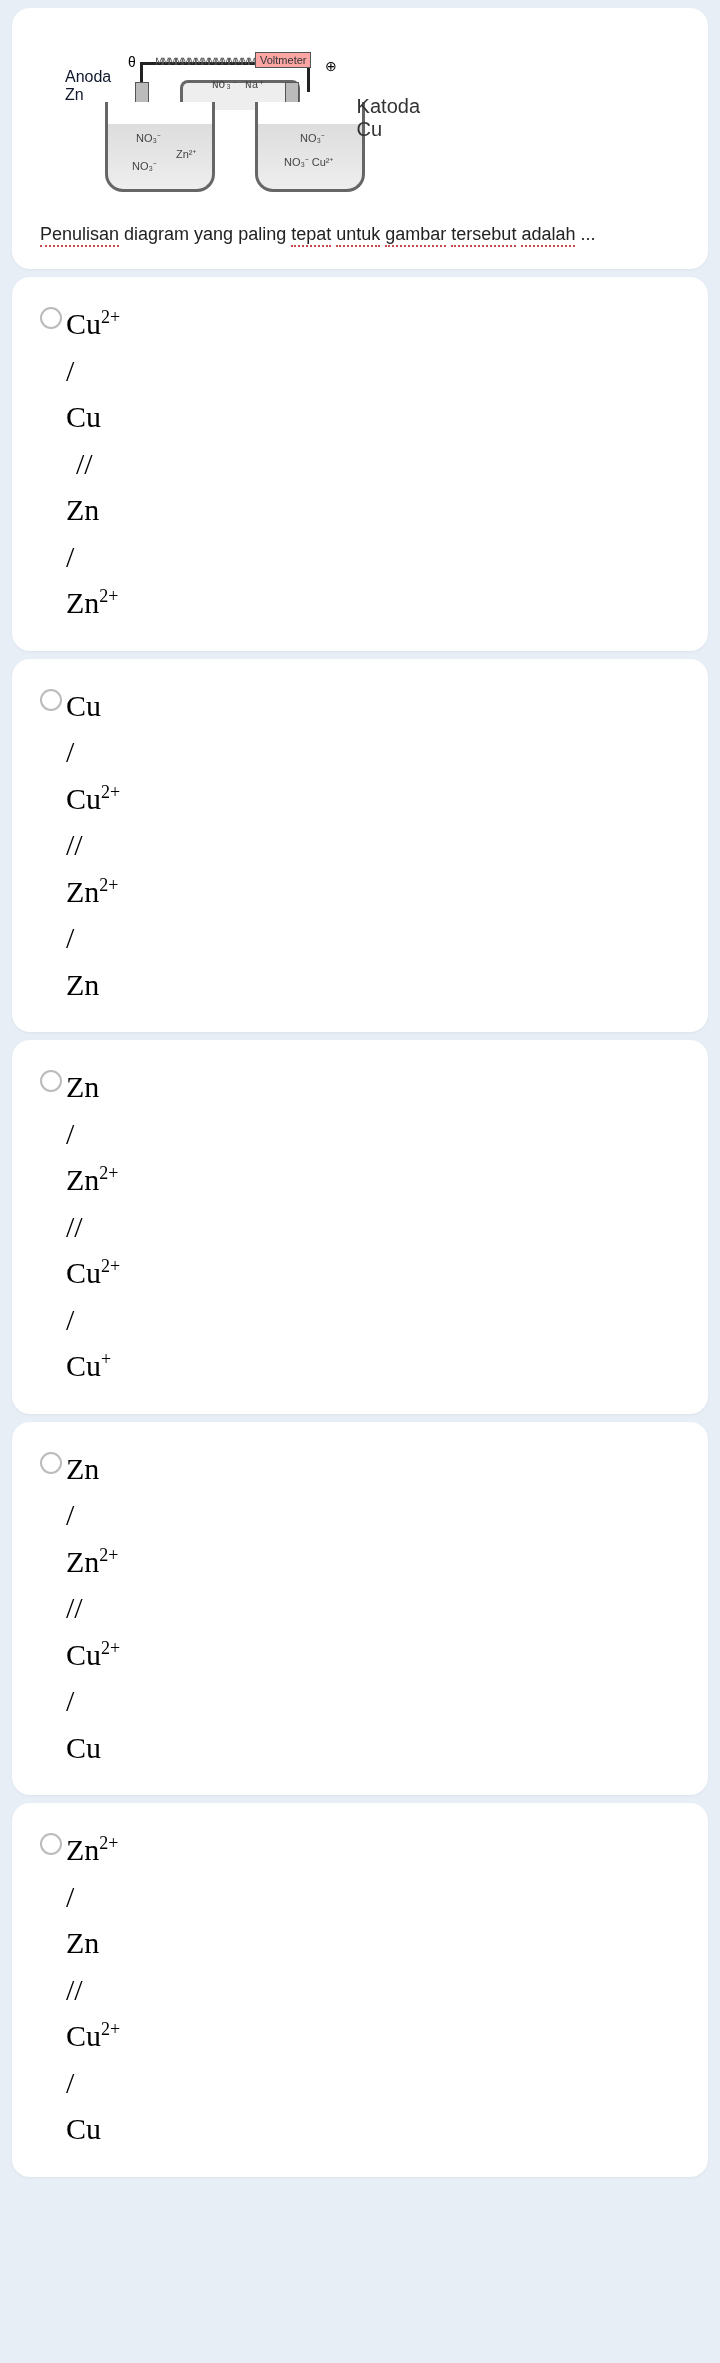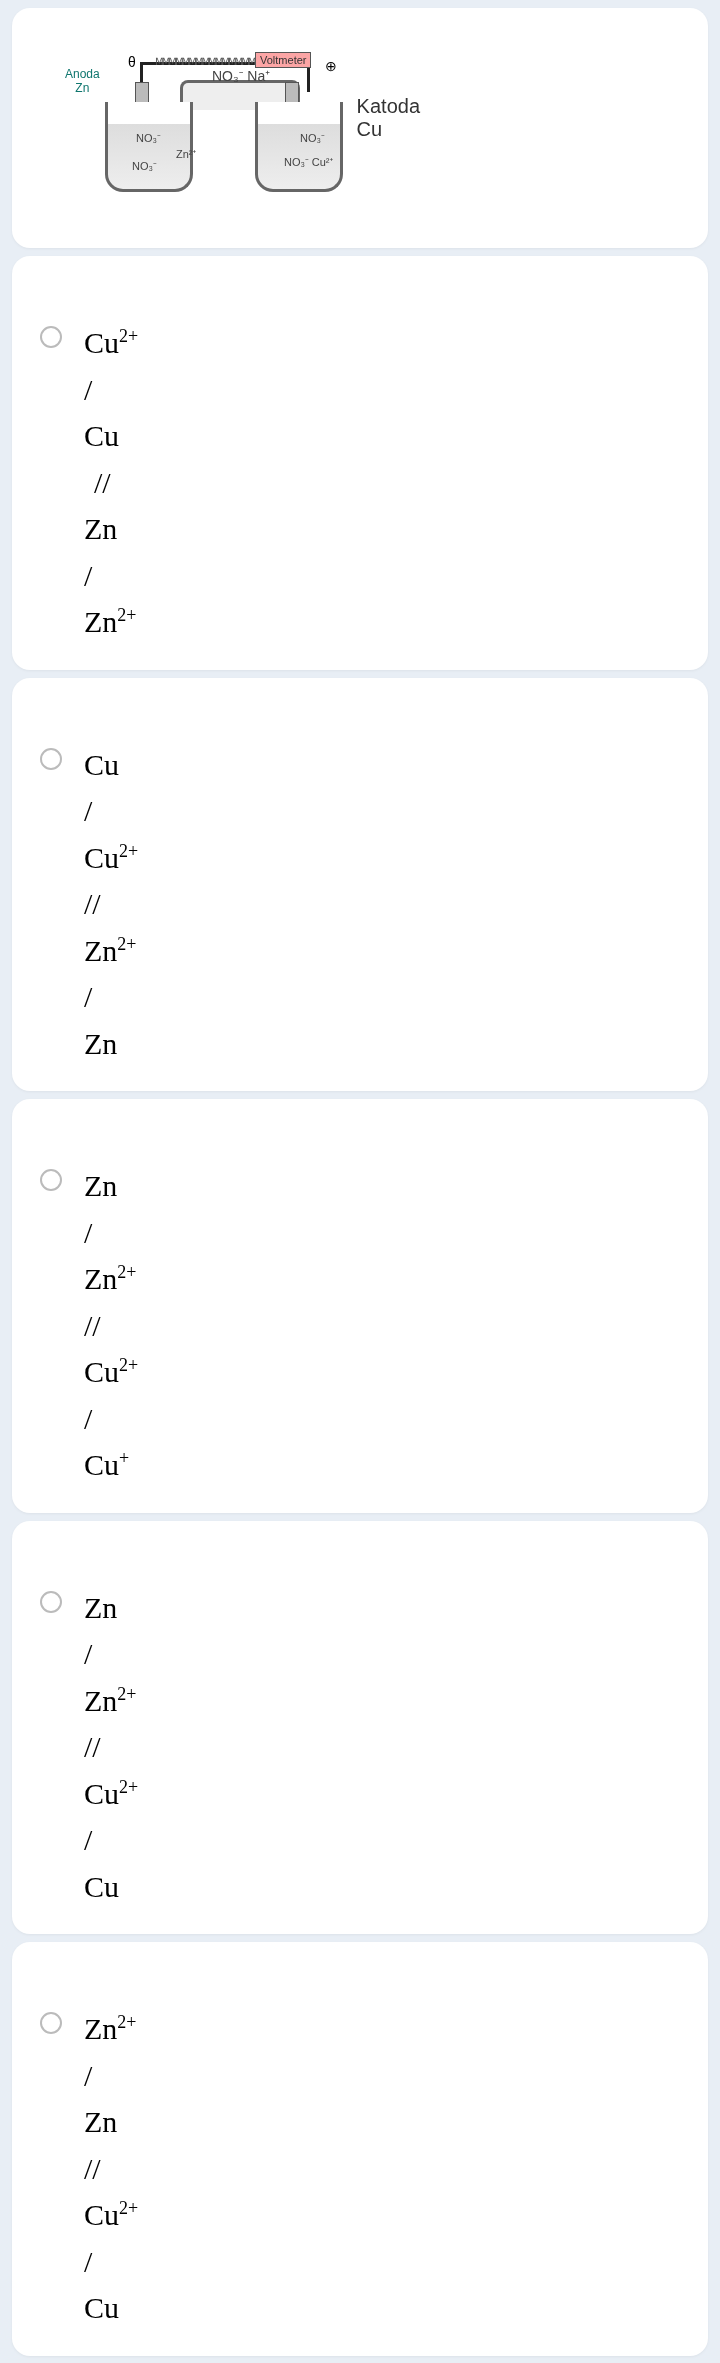--- a/index.html
+++ b/index.html
@@ -25,49 +25,48 @@
   .underline-dotted {
     border-bottom: 2px dotted #c94a4a;
     padding-bottom: 1px;
   }
   .diagram-box {
     position: relative;
     width: 380px;
     height: 170px;
     margin: 8px 0 14px 0;
   }
-  .diagram-label-anoda { position:absolute; left:25px; top:28px; font-size:12px; color:#0f766e; text-align:center; line-height:1.15; }
+  .diagram-label-anoda { position:absolute; left:25px; top:28px; font-size:16px; color:#0f172a; text-align:left; line-height:1.15; }
   .diagram-label-katoda { position:absolute; right:0px; top:55px; font-size:20px; color:#333; line-height:1.15; }
   .diagram-label-voltmeter { position:absolute; left:215px; top:12px; font-size:11px; color:#333; border:1px solid #555; padding:1px 4px; background:#fca5a5; }
-  .beaker { position:absolute; width:88px; height:90px; border:3px solid #666; border-top:none; border-radius:0 0 18px 18px; background:linear-gradient(to bottom,#fff 0%, #fff 25%, #ddd 25%, #eee 100%); }
+  .beaker { position:absolute; width:110px; height:90px; border:3px solid #666; border-top:none; border-radius:0 0 18px 18px; background:linear-gradient(to bottom,#fff 0%, #fff 25%, #ddd 25%, #eee 100%); }
   .beaker.left { left:65px; top:62px; }
   .beaker.right { left:215px; top:62px; }
   .beaker-label { position:absolute; font-size:11px; color:#444; }
   .salt-bridge { position:absolute; left:140px; top:40px; width:120px; height:30px; border:3px solid #666; border-bottom:none; border-radius:8px 8px 0 0; background:#eee; }
-  .salt-label { position:absolute; left:172px; top:26px; font-size:14px; color:#444; }
+  .salt-label { position:absolute; left:172px; top:38px; font-size:11px; color:#444;font-family:Liberation Mono, monospace; }
   .electrode { position:absolute; width:14px; height:52px; background:#bbb; border:1px solid #555; top:42px; }
   .electrode.left { left:95px; }
   .electrode.right { left:245px; }
   .wire { position:absolute; height:3px; background:#222; top:22px; left:100px; width:170px; }
   .wire-v { position:absolute; width:3px; background:#222; top:22px; height:30px; }
   .wire-v.left { left:100px; }
   .wire-v.right { left:267px; }
   .terminal-neg { position:absolute; left:88px; top:14px; font-size:14px; }
   .terminal-pos { position:absolute; left:285px; top:18px; font-size:14px; }
   .spring { position:absolute; left:115px; top:16px; font-size:10px; letter-spacing:-2px; color:#555; }
   .penulisan {
     font-size: 18px;
     color: #222;
     margin-top: 6px;
   }
   .option {
     display: flex;
     align-items: flex-start;
-    gap: 22px;
-    margin-top: 40px;
+    gap: 4px;
   }
   .radio {
     width: 22px;
     height: 22px;
     border: 2px solid #bbb;
     border-radius: 50%;
     flex-shrink: 0;
     margin-top: 6px;
     background:#fff;
   }
@@ -107,20 +106,23 @@
     <div class="beaker right">
       <div class="beaker-label" style="left:42px;top:28px;">NO₃⁻</div>
       <div class="beaker-label" style="left:18px;top:52px;padding-left:8px;">NO₃⁻    Cu²⁺</div>
     </div>
     <div class="diagram-label-anoda"><span style="white-space:pre;">Anoda
 Zn</span></div>
     <div class="diagram-label-katoda"><span style="white-space:pre;">Katoda
 Cu</span></div>
   </div>
 
+  <div class="penulisan">
+    <span class="underline-dotted">Penulisan</span><span> diagram yang paling </span><span class="underline-dotted">tepat</span><span> </span><span class="underline-dotted">untuk</span><span> </span><span class="underline-dotted">gambar</span><span> </span><span class="underline-dotted">tersebut</span><span> </span><span class="underline-dotted">adalah</span><span> ...</span>
+  </div>
 </div>
 
 <div class="card">
   <div class="option">
     <div class="radio"></div>
     <div class="formula">
       <div>Cu<sup>2+</sup></div>
       <div>/</div>
       <div>Cu</div>
       <div style="padding-left:10px;">//</div>

